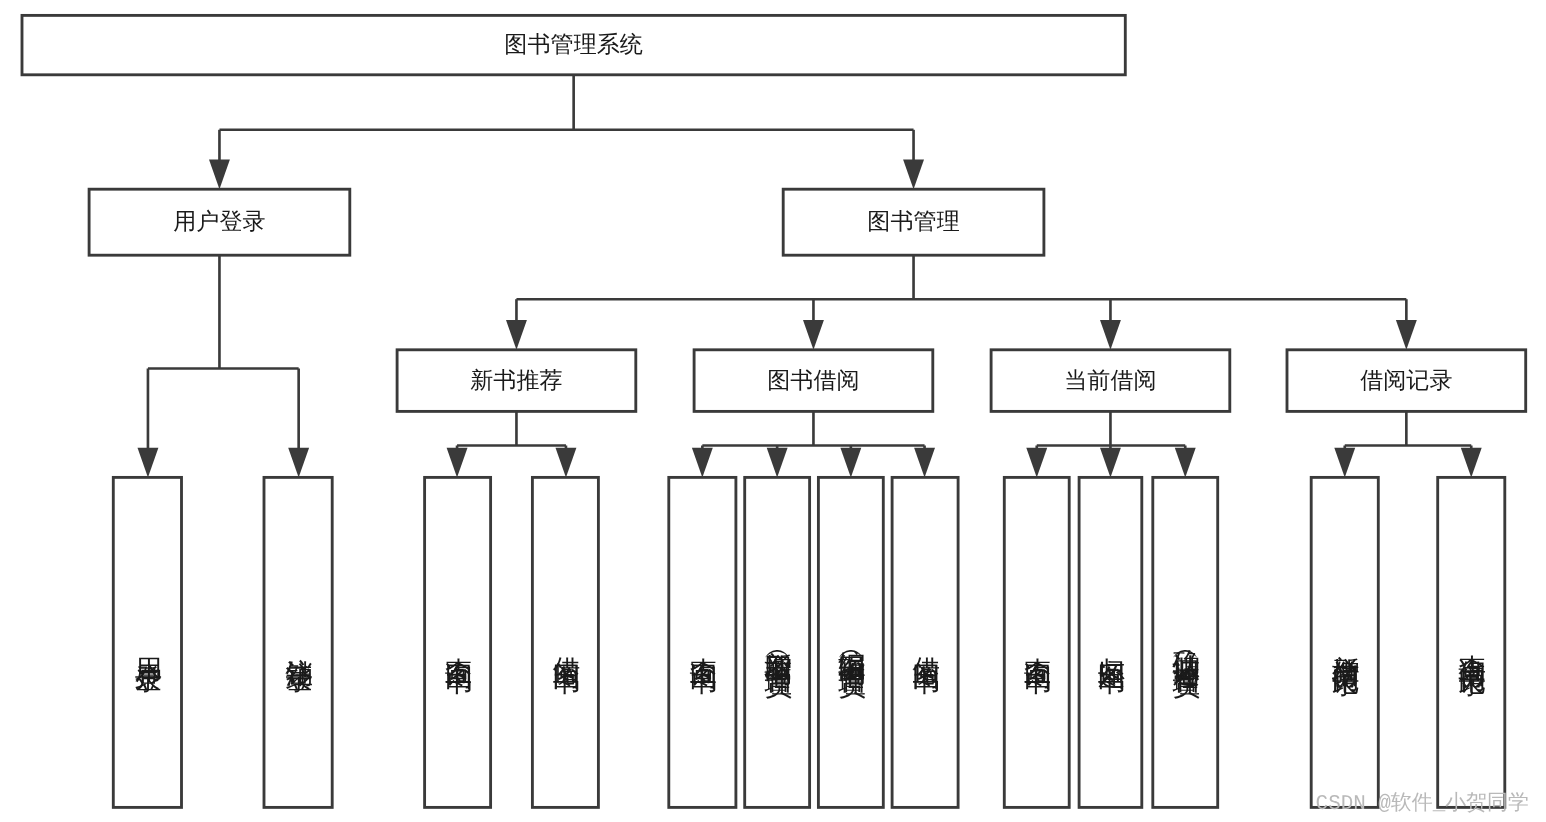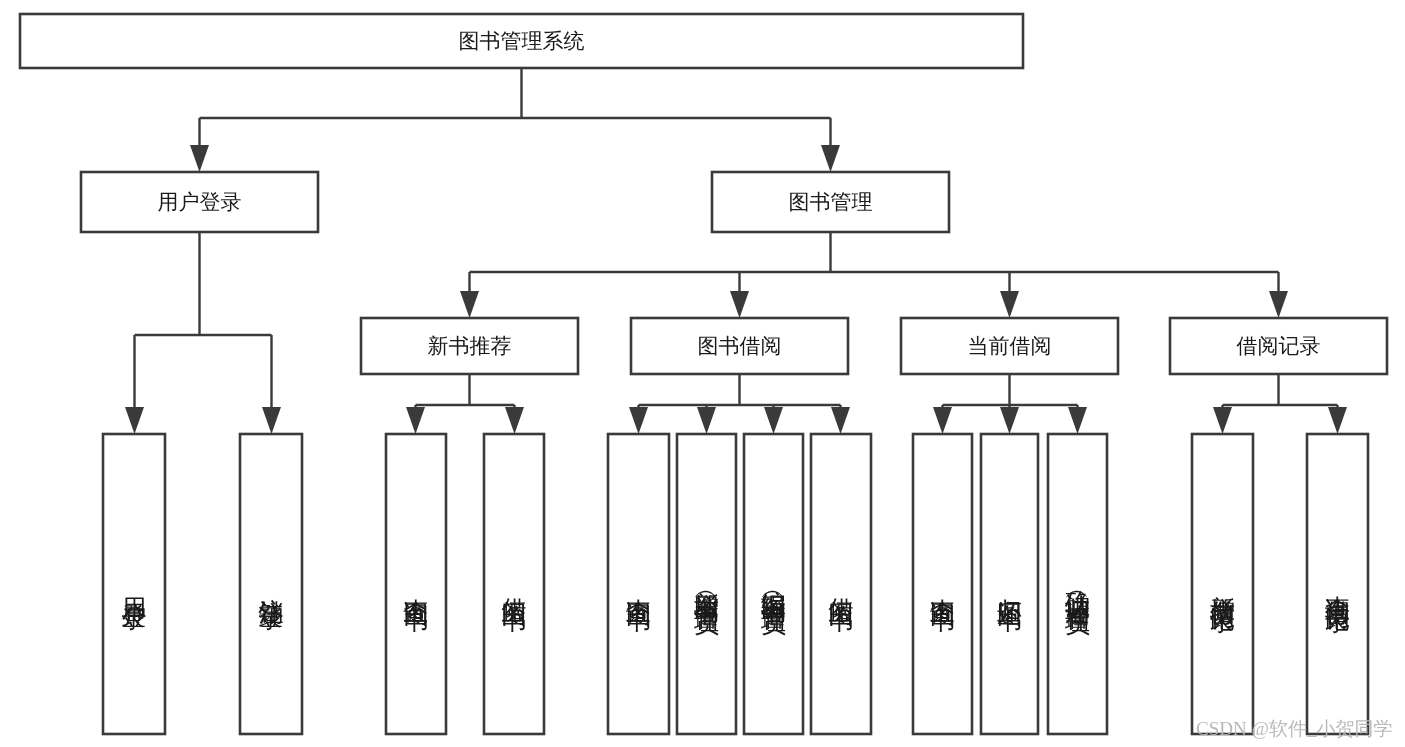--- a/index.html
+++ b/index.html
@@ -62,21 +62,21 @@
     color: #1a1a1a;
     display: flex;
     align-items: center;
     justify-content: center;
     text-align: center;
     pointer-events: none;
     user-select: none;
   }
   .watermark {
     position: absolute;
-    font-family: Liberation Serif, serif;
+    font-family: Liberation Mono, monospace;
     font-size: 19px;
     color: #b9b9b9;
     white-space: nowrap;
     user-select: none;
   }
 </style>
 </head>
 <body>
 
 <div id="diagram-root">

